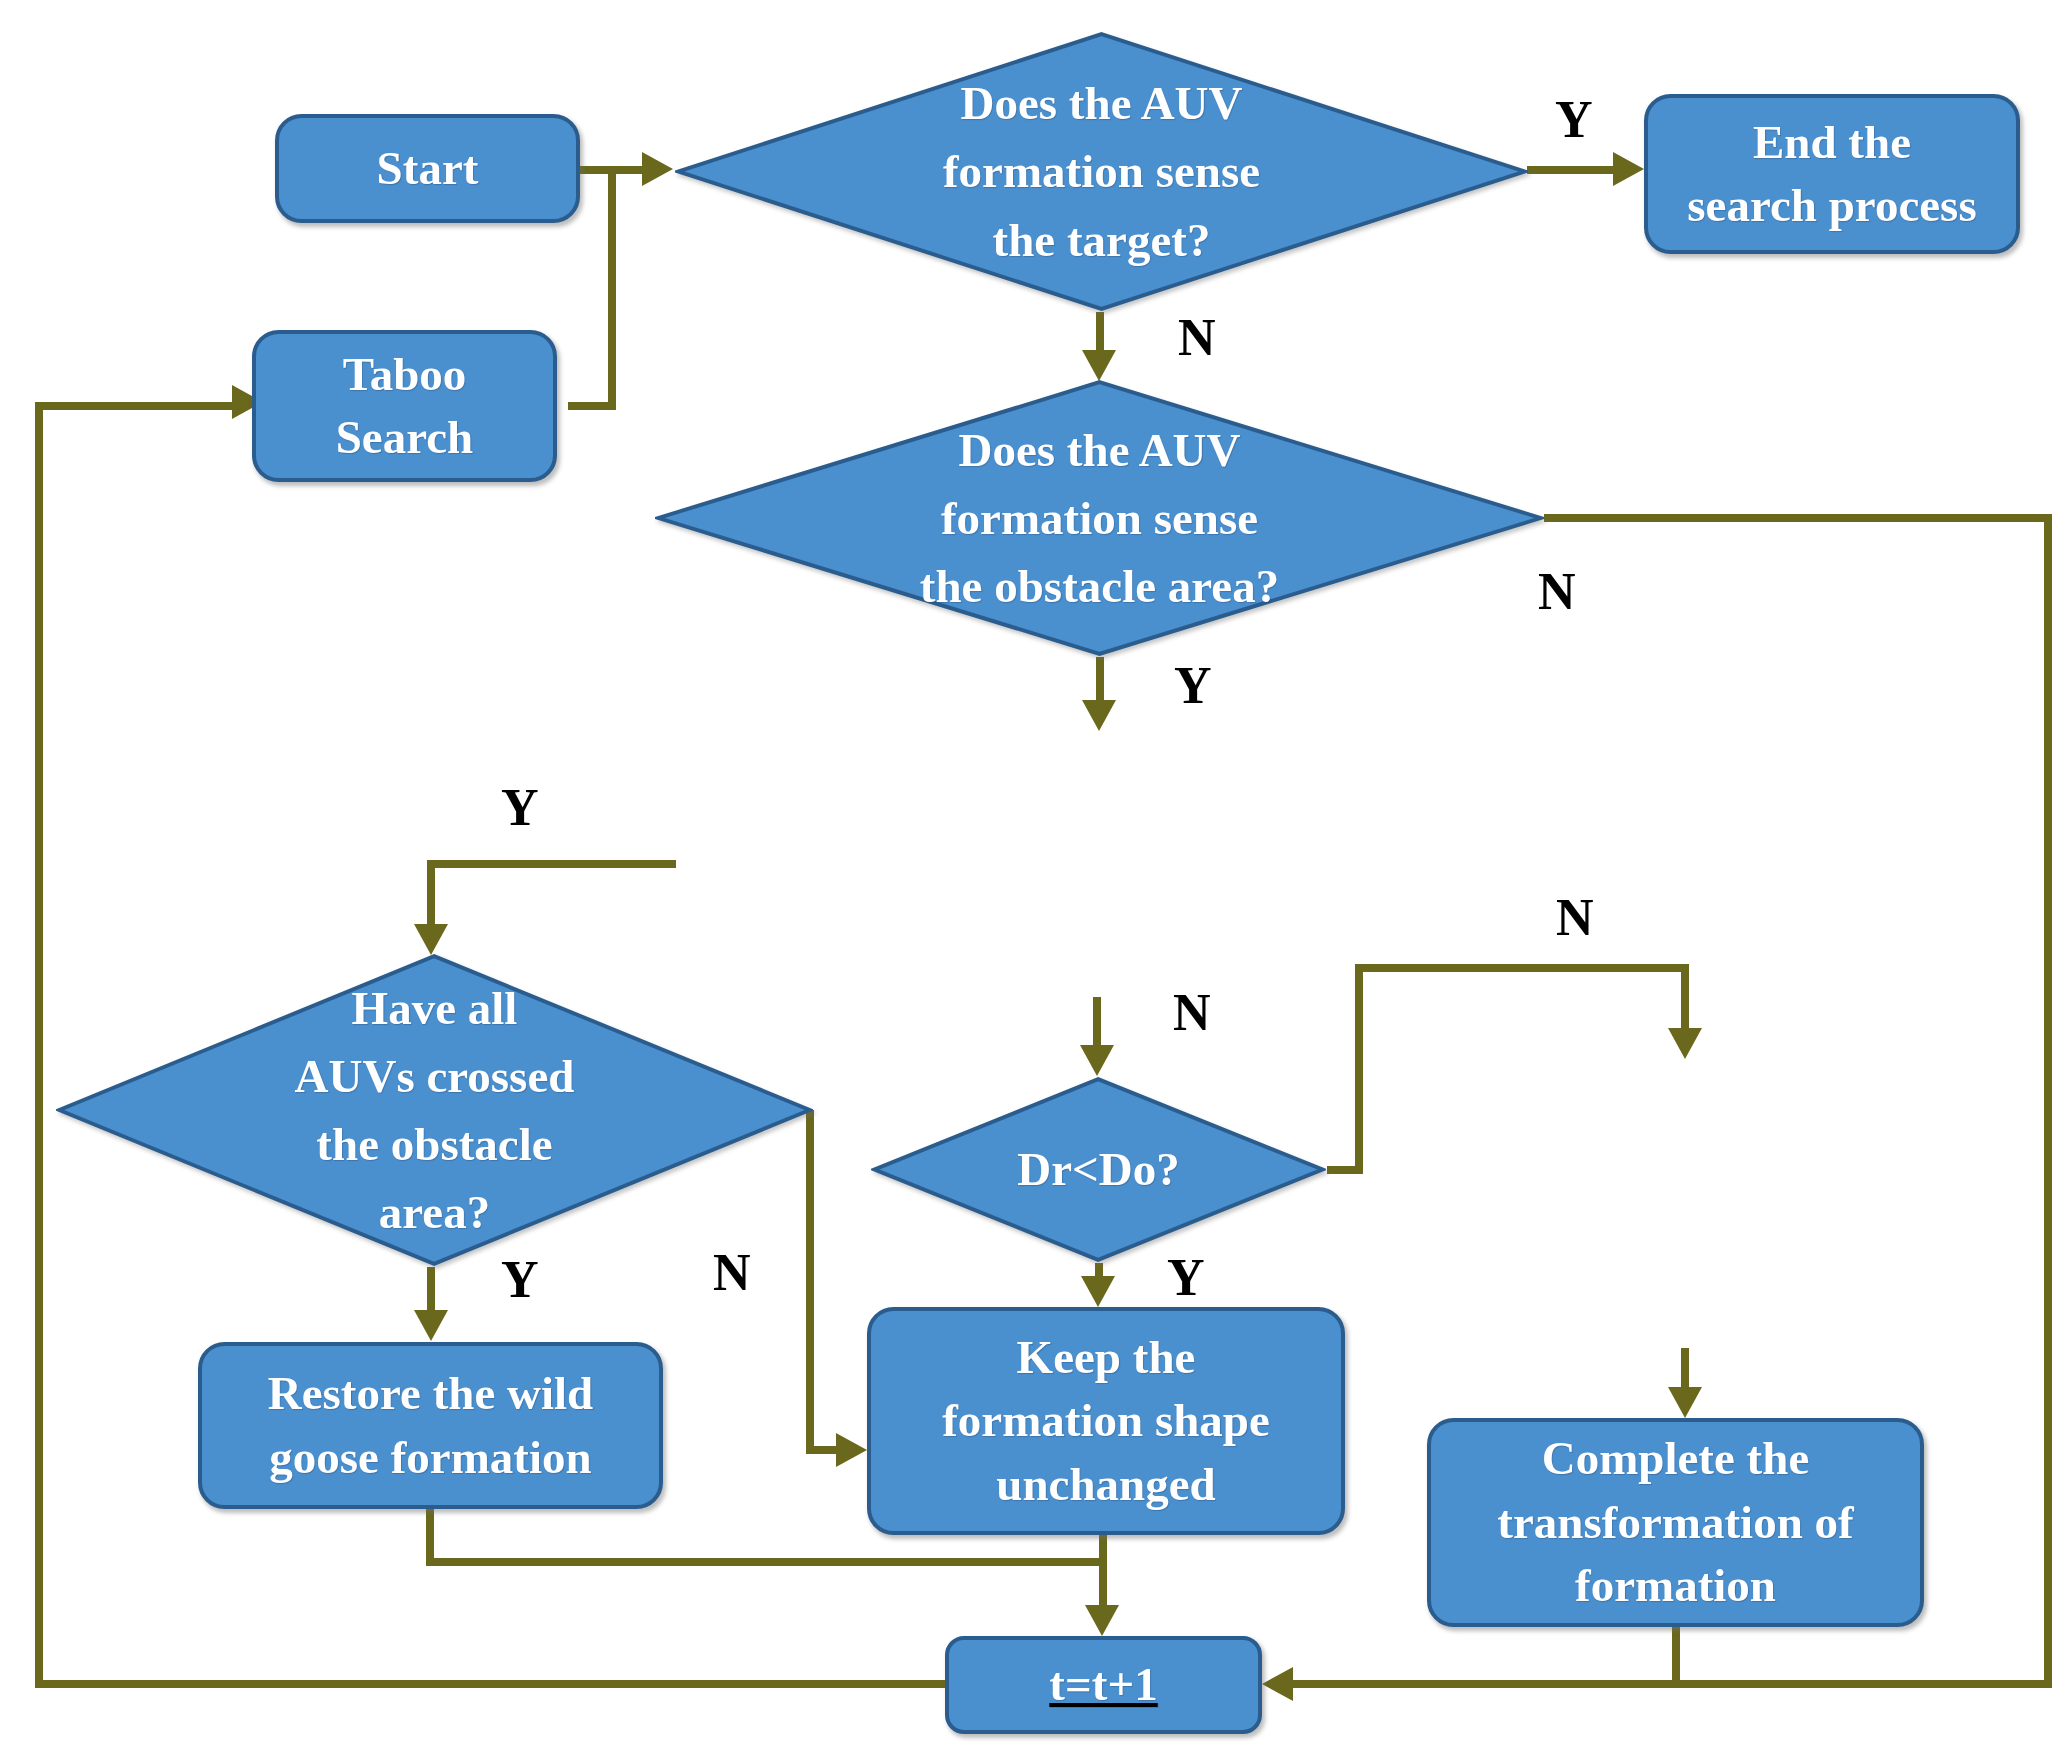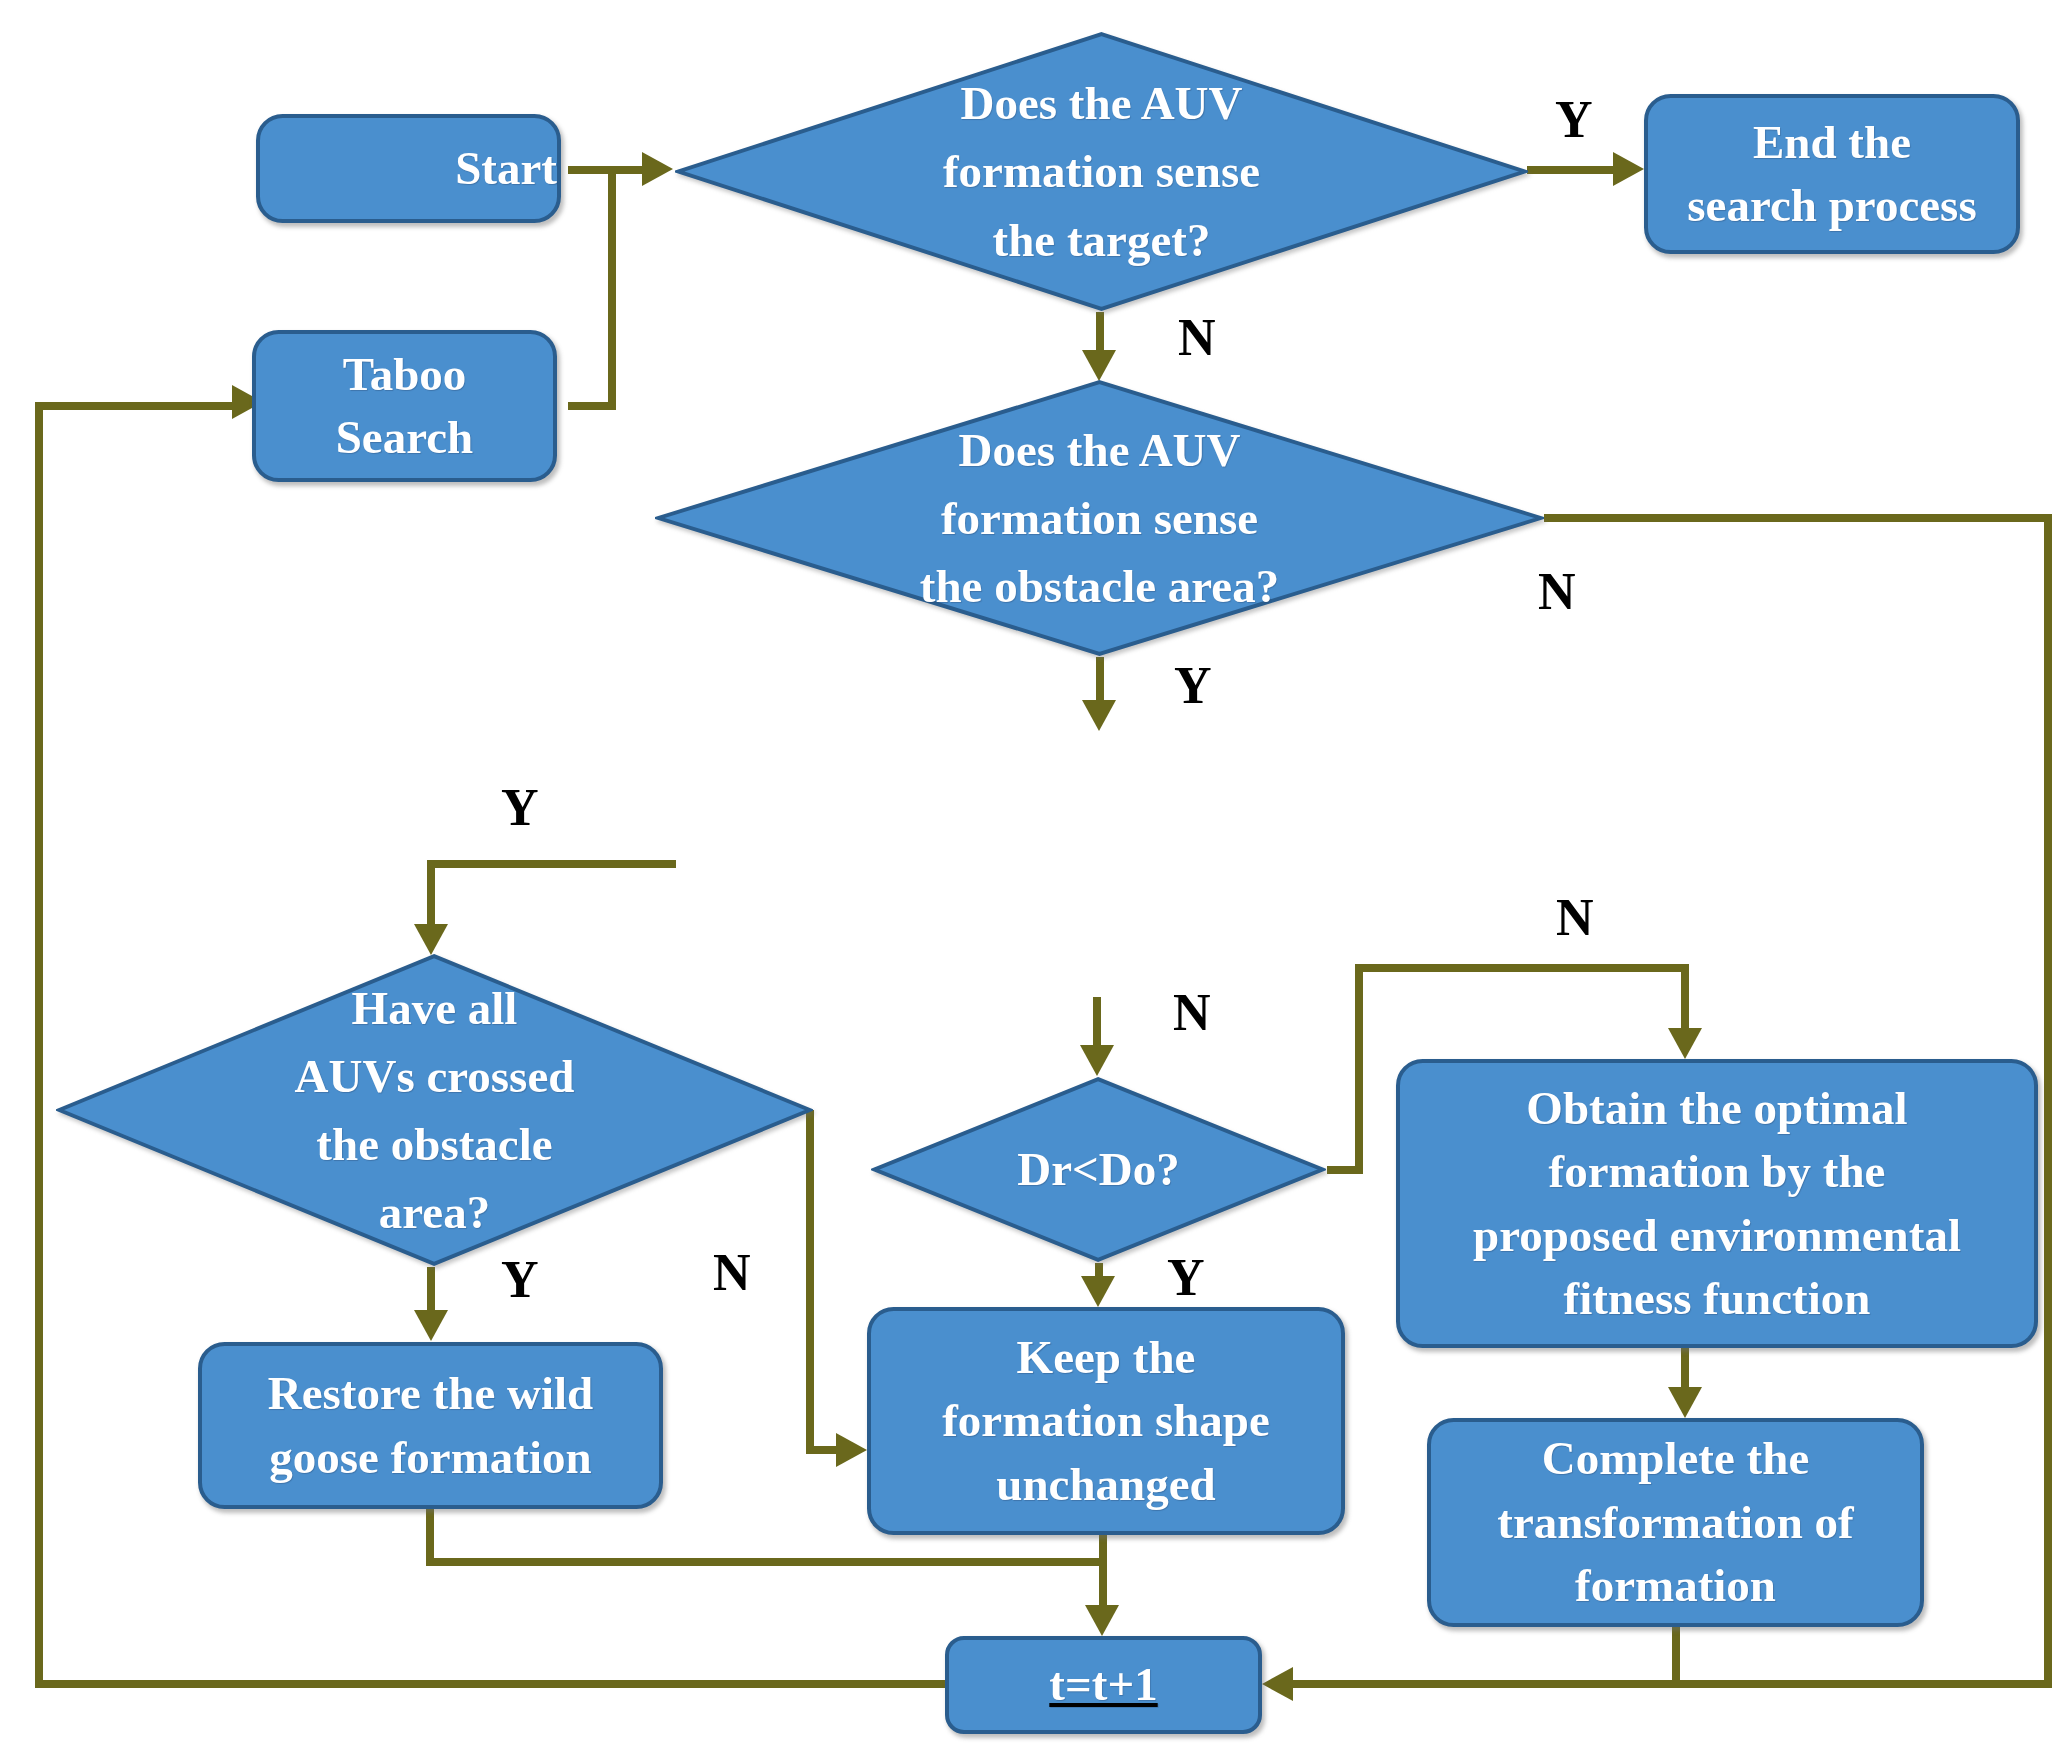--- a/index.html
+++ b/index.html
@@ -107,40 +107,34 @@
 
   <div class="v" style="left:1672px;top:1627px;height:61px;"></div>
   <div class="h" style="left:1293px;top:1680px;width:759px;"></div>
   <div class="ah ah-left" style="left:1262px;top:1667px;"></div>
 
   <div class="h" style="left:39px;top:1680px;width:906px;"></div>
   <div class="v" style="left:35px;top:402px;height:1286px;"></div>
   <div class="h" style="left:35px;top:402px;width:198px;"></div>
   <div class="ah ah-right" style="left:232px;top:385px;"></div>
 
-  <div class="box" style="left:256px;top:114px;width:305px;height:109px;justify-content:flex-end;">
+  <div class="box" style="left:275px;top:114px;width:305px;height:109px;">
     <span class="node-text">Start</span>
   </div>
 
   <div class="box" style="left:1644px;top:94px;width:376px;height:160px;">
     <span class="node-text">End the
 search process</span>
   </div>
 
   <div class="box" style="left:252px;top:330px;width:305px;height:152px;">
     <span class="node-text">Taboo
 Search</span>
   </div>
 
-  <div class="box" style="left:1396px;top:1059px;width:642px;height:289px;">
-    <span class="node-text">Obtain the optimal
-formation by the
-proposed environmental
-fitness function</span>
-  </div>
 
   <div class="box" style="left:198px;top:1342px;width:465px;height:167px;">
     <span class="node-text">Restore the wild
 goose formation</span>
   </div>
 
   <div class="box" style="left:867px;top:1307px;width:478px;height:228px;">
     <span class="node-text">Keep the
 formation shape
 unchanged</span>

